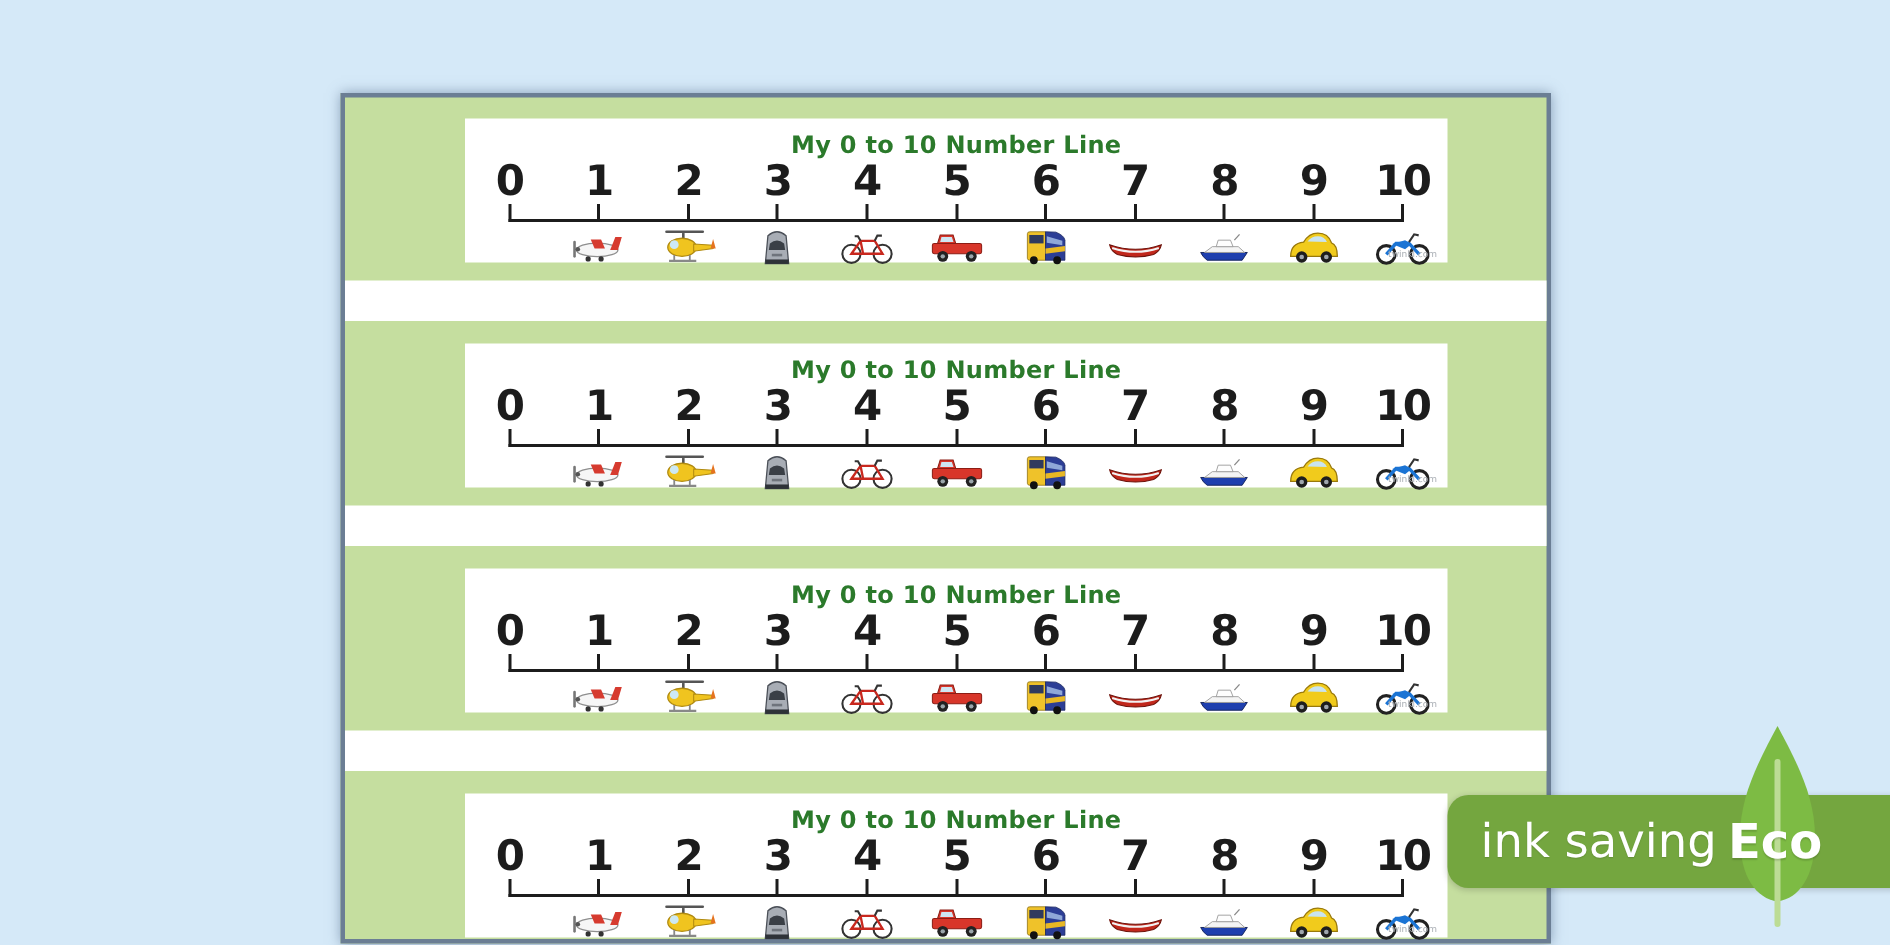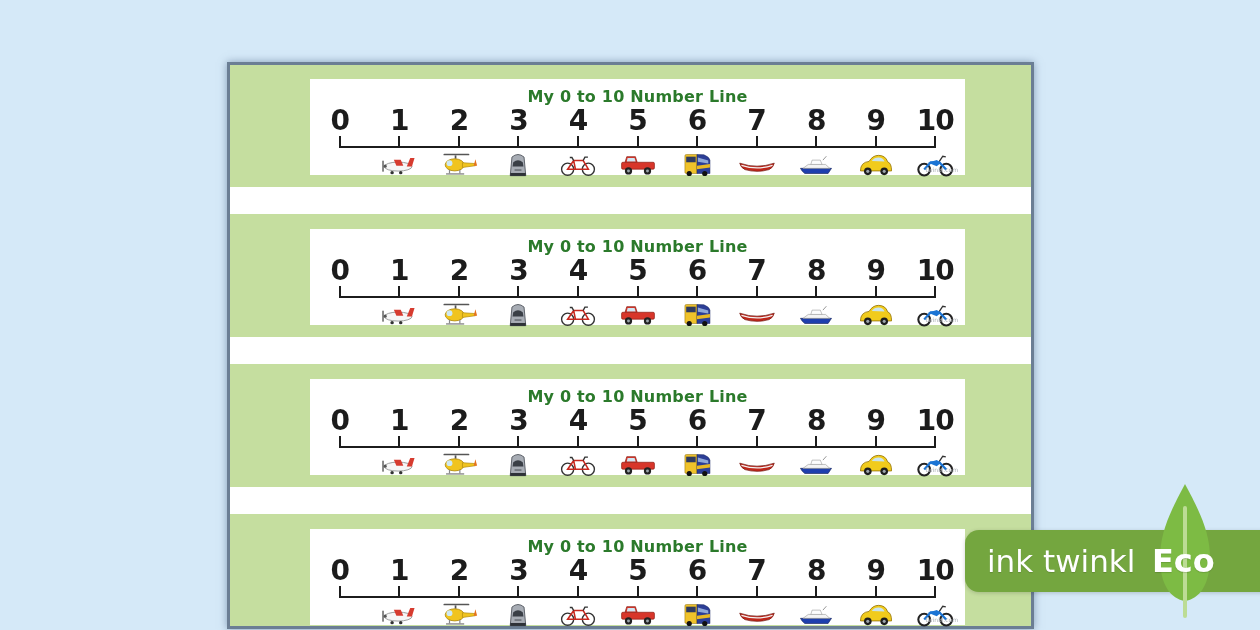--- a/index.html
+++ b/index.html
@@ -705,19 +705,19 @@
         </svg>
       </span>
     </div>
 
     <div class="watermark">twinkl.com</div>
   </div>
 </div>
   </div>
 
 <div class="eco-badge">
-  <span class="ink-label">ink twinkl</span>
+  <span class="ink-label">ink saving</span>
   <svg class="leaf" viewBox="0 0 66 136">
     <path d="M33 2 C 19 28, 8 50, 8 76 C 8 103, 19 117, 33 119 C 47 117, 58 103, 58 76 C 58 50, 47 28, 33 2 Z" fill="var(--leaf-green,#7dbb44)"></path>
     <path d="M33 26 L33 134" stroke="var(--leaf-stem,#bcdc95)" stroke-width="4" stroke-linecap="round"></path>
   </svg>
   <span class="eco-label">Eco</span>
 </div>
 
 </body></html>

